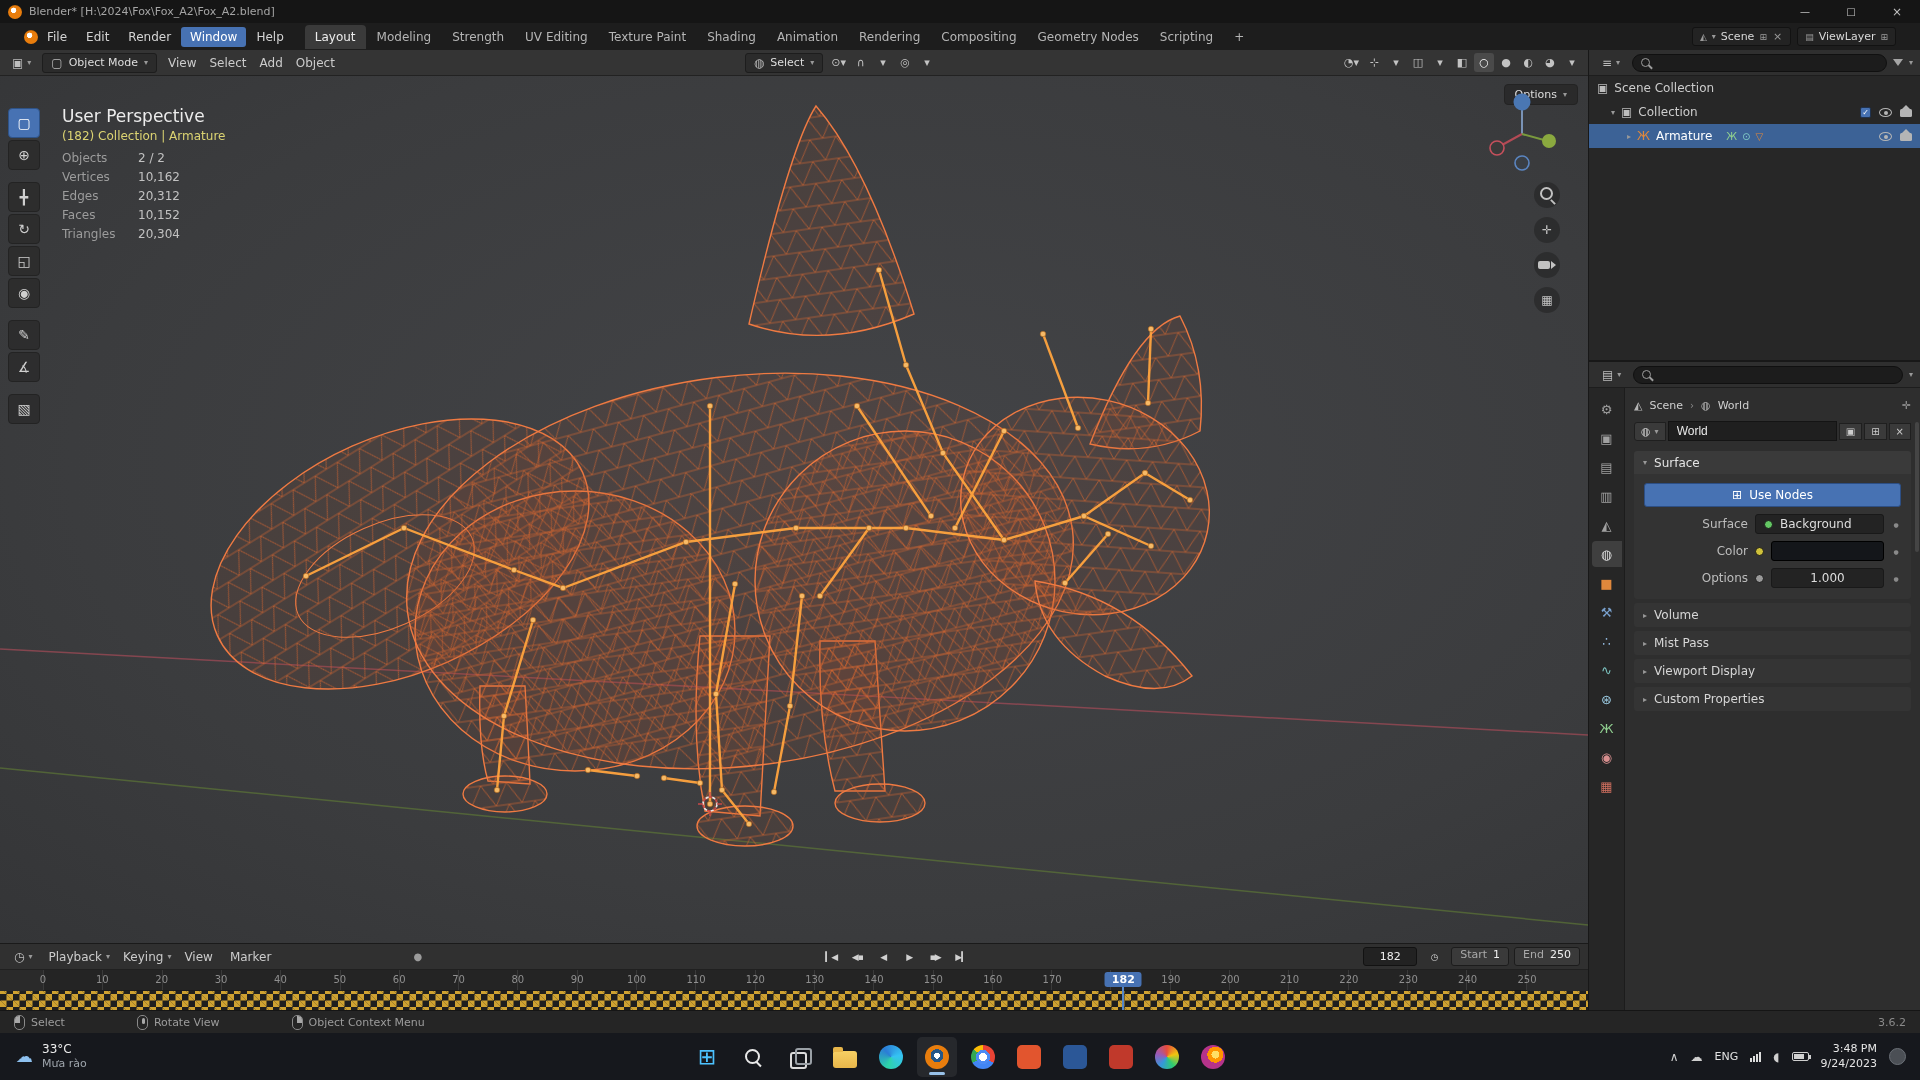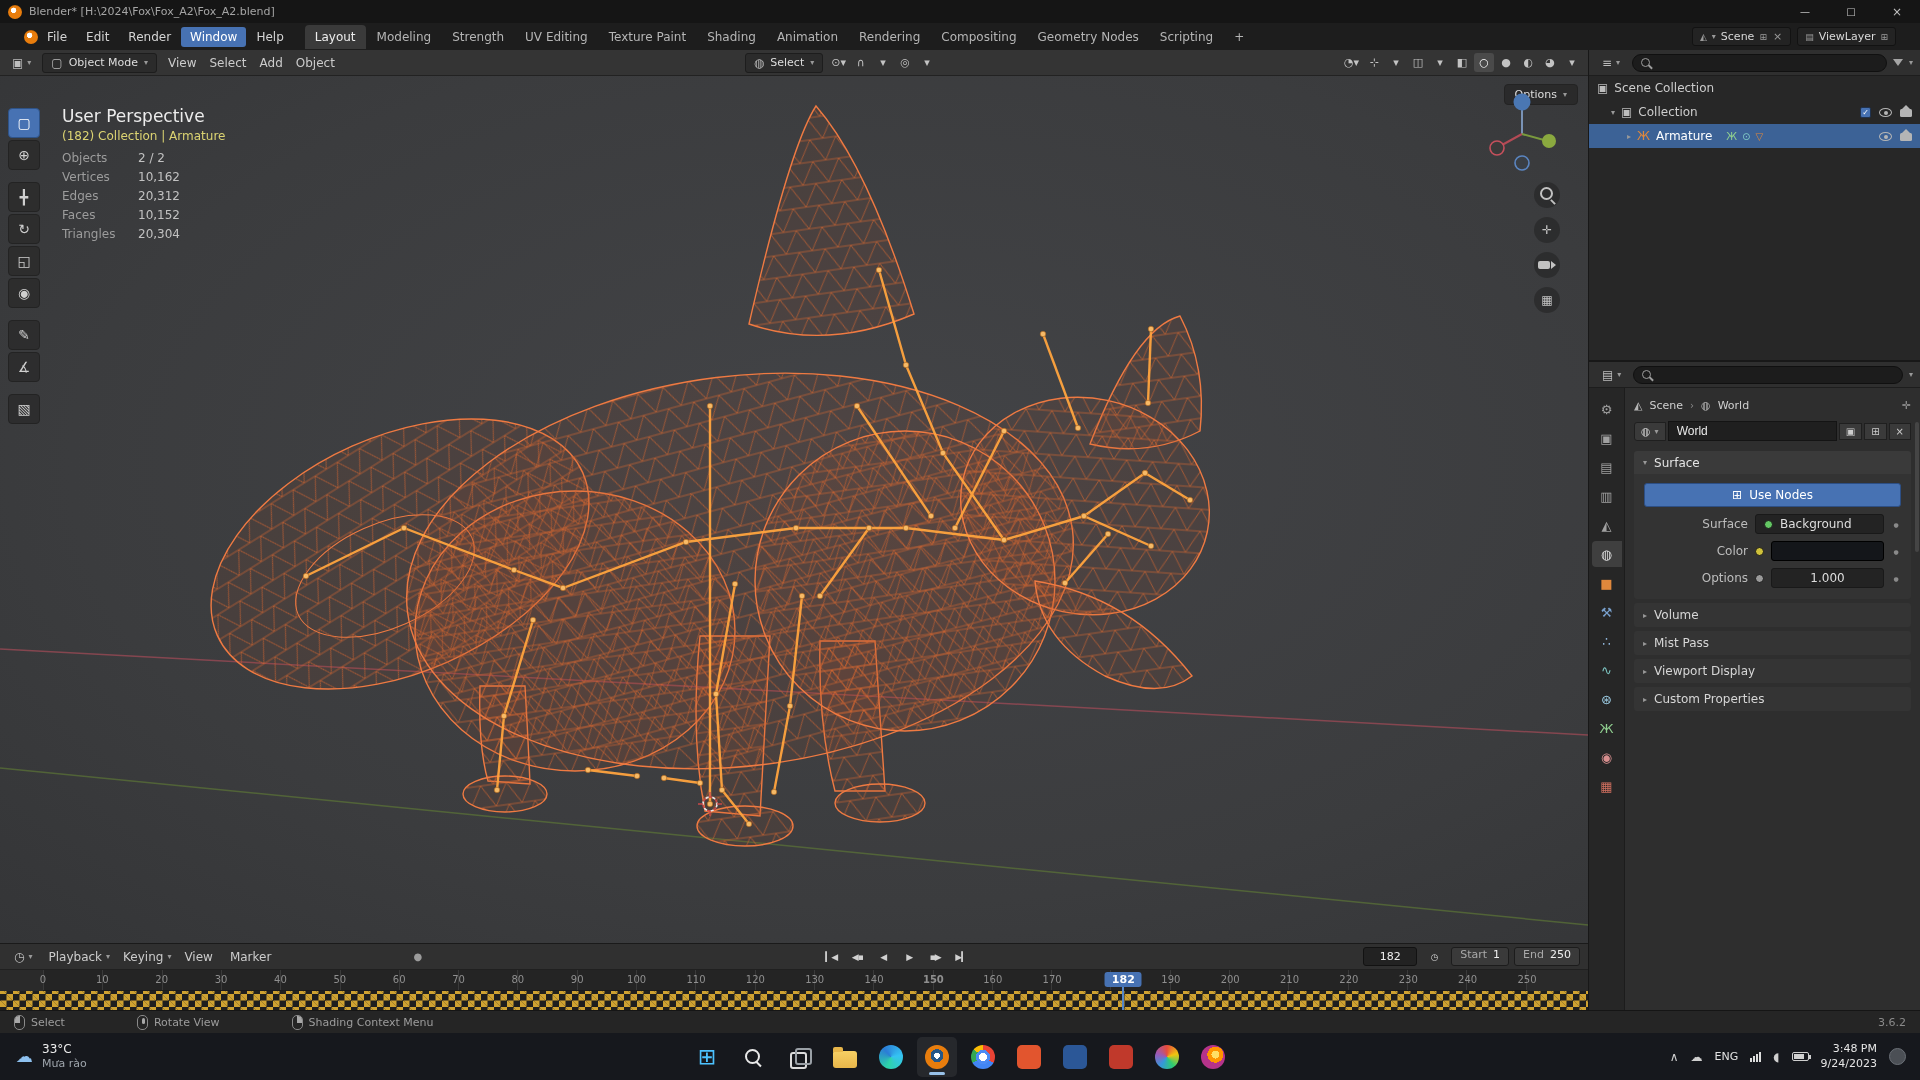--- a/index.html
+++ b/index.html
@@ -554,21 +554,21 @@
           <span class="tick" style="left: 20%;">50</span>
           <span class="tick" style="left: 24%;">60</span>
           <span class="tick" style="left: 28%;">70</span>
           <span class="tick" style="left: 32%;">80</span>
           <span class="tick" style="left: 36%;">90</span>
           <span class="tick" style="left: 40%;">100</span>
           <span class="tick" style="left: 44%;">110</span>
           <span class="tick" style="left: 48%;">120</span>
           <span class="tick" style="left: 52%;">130</span>
           <span class="tick" style="left: 56%;">140</span>
-          <span class="tick" style="left: 60%; font-weight: bold;">150</span>
+          <span class="tick" style="left: 60%;">150</span>
           <span class="tick" style="left: 64%;">160</span>
           <span class="tick" style="left: 68%;">170</span>
           <span class="tick" style="left: 76%;">190</span>
           <span class="tick" style="left: 80%;">200</span>
           <span class="tick" style="left: 84%; text-align: center;">210</span>
           <span class="tick" style="left: 88%;">220</span>
           <span class="tick" style="left: 92%;">230</span>
           <span class="tick" style="left: 96%;">240</span>
           <span class="tick" style="left: 100%;">250</span>
         </div>
@@ -776,21 +776,21 @@
           <span>Select</span>
         </span>
 
         <span class="sb-item">
           <span class="mouse m-mid"></span>
           <span>Rotate View</span>
         </span>
 
         <span class="sb-item">
           <span class="mouse m-right"></span>
-          <span>Shading Context Menu</span>
+          <span>Object Context Menu</span>
         </span>
       </div>
     <span class="sb-version">3.6.2</span>
   </div>
 
   <div class="taskbar">
     <div class="tb-weather">
       <span class="w-ic">☁</span>
       <span>
         <div class="t">33°C</div>

